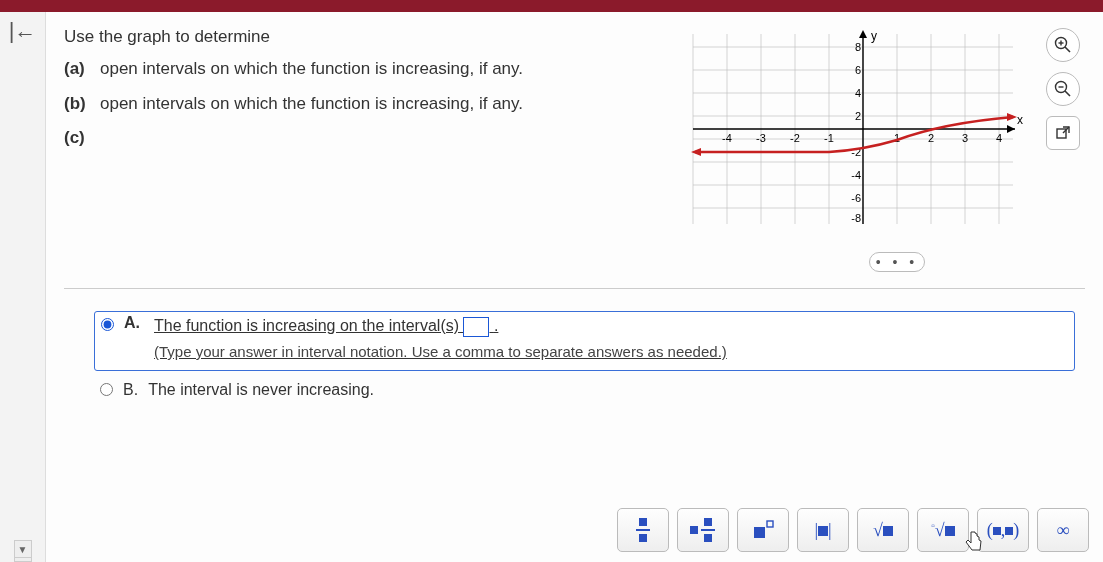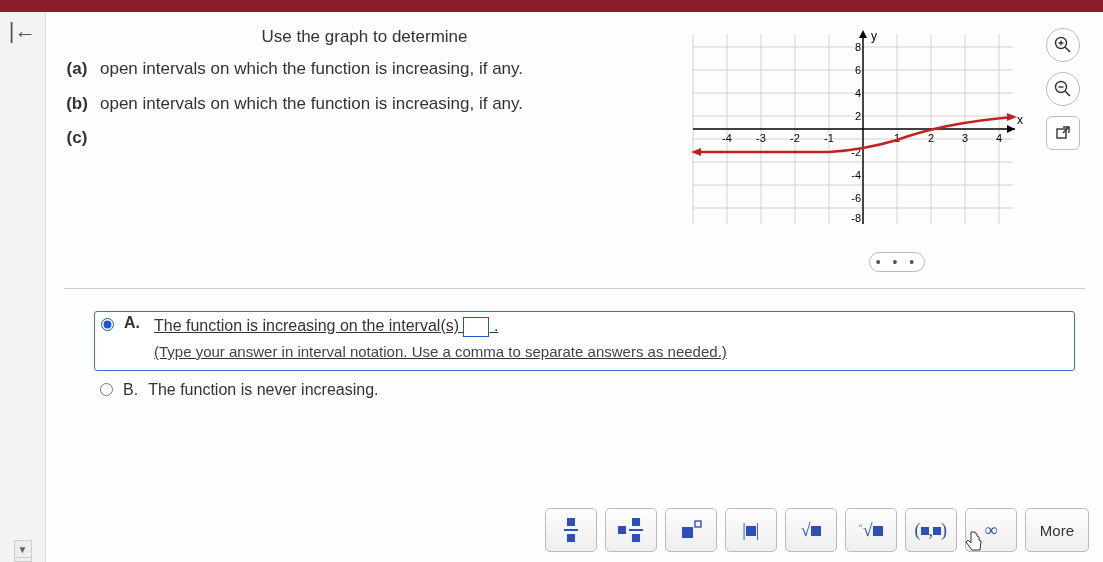--- a/index.html
+++ b/index.html
@@ -61,21 +61,20 @@
   .question-row {
     display: flex;
     gap: 18px;
     align-items: flex-start;
   }
   .question-text {
     flex: 1;
     color: #333;
     font-size: 17px;
     line-height: 1.55;
-    text-align: center;
   }
   .question-text .intro { margin-bottom: 6px; }
   .question-text ol { list-style: none; padding-left: 0; }
   .question-text li { margin-bottom: 8px; display: flex; gap: 10px; }
   .question-text .lbl { font-weight: bold; min-width: 26px; }
   .graph-box {
     width: 340px;
     height: 210px;
     position: relative;
   }
@@ -325,21 +324,21 @@
             <span>The function is increasing on the interval(s) </span>
             <span class="answer-box" title=""></span>
             <span>.</span>
             <div class="hint">(Type your answer in interval notation. Use a comma to separate answers as needed.)</div>
           </span>
         </div>
       </div>
       <div class="choice-b">
         <input type="radio" name="ans" style="">
         <span class="clabel">B.</span>
-        <span>The function is never increasing.</span>
+        <span>The interval is never increasing.</span>
       </div>
     </div>
 
     <div class="math-toolbar">
       <div class="math-btn">
         <svg width="20" height="30" viewBox="0 0 20 30">
           <rect x="6" y="3" width="8" height="8" fill="#2a4fbf"></rect>
           <line x1="3" y1="15" x2="17" y2="15" stroke="#2a4fbf" stroke-width="2"></line>
           <rect x="6" y="19" width="8" height="8" fill="#2a4fbf"></rect>
         </svg>
@@ -366,21 +365,20 @@
       </div>
       <div class="math-btn">
         <span><sup style="font-size:10px;">▫</sup>√<span style="display:inline-block;width:10px;height:10px;background:#2a4fbf;vertical-align:middle"></span></span>
       </div>
       <div class="math-btn">
         <span>(<span style="display:inline-block;width:8px;height:8px;background:#2a4fbf;vertical-align:middle"></span>,<span style="display:inline-block;width:8px;height:8px;background:#2a4fbf;vertical-align:middle"></span>)</span>
       </div>
       <div class="math-btn">
         <span>∞</span>
       </div>
-      <div class="math-btn more">More</div>
     </div>
 
     <div class="cursor-hand">
       <svg width="22" height="24" viewBox="0 0 22 24">
           <path d="M 8 2 L 8 13 L 5 10 L 3 12 L 9 20 L 17 20 L 18 11 L 16 10 L 16 7 L 14 6 L 14 4 L 12 3 L 12 2 Z" fill="#fff" stroke="#333" stroke-width="1"></path>
         </svg>
     </div>
 
   </div>
 </div>

